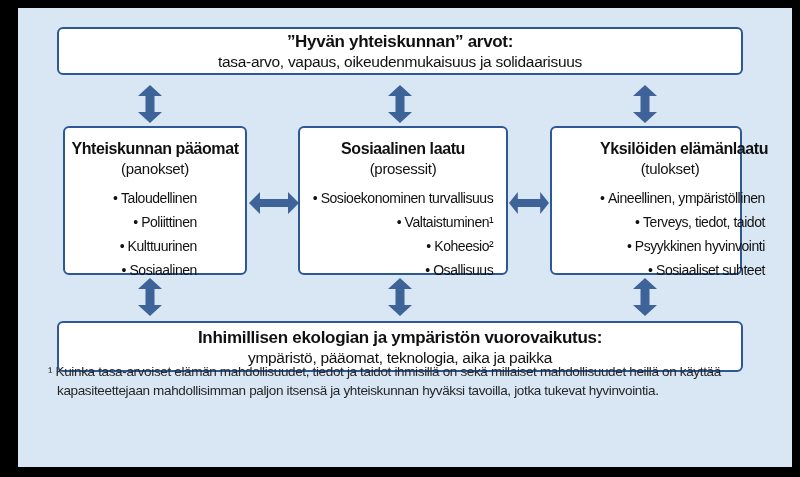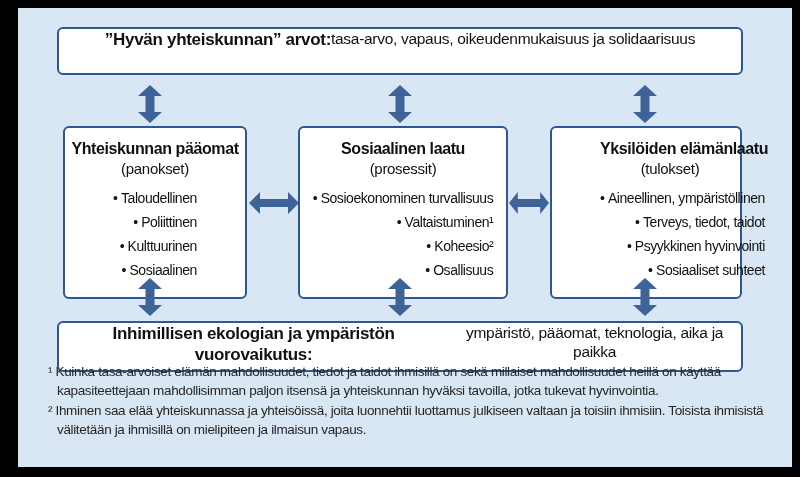--- a/index.html
+++ b/index.html
@@ -24,26 +24,26 @@
     position:absolute;left:18px;top:8px;width:774px;height:459px;
     background:var(--background);
   }
   .box{
     position:absolute;
     background:var(--box-bg);
     border:2px solid var(--box-border);
     border-radius:6px;
     text-align:center;
   }
-  .banner{display:flex;justify-content:center;}
+  .banner{display:flex;flex-direction:column;justify-content:center;}
   .banner-top{left:39px;top:19px;width:686px;height:48px;}
   .banner-bottom{left:39px;top:313px;width:686px;height:51px;}
   .banner .box-title{font-weight:bold;font-size:17px;line-height:21px;letter-spacing:-0.3px;}
   .banner .box-subtitle{font-size:15.5px;line-height:19px;letter-spacing:-0.3px;}
-  .col-box{top:118px;height:173px;padding-top:11px;}
+  .col-box{top:118px;height:149px;padding-top:11px;}
   .col-box-left{left:45px;width:184px;}
   .col-box-mid{left:280px;width:210px;}
   .col-box-right{left:532px;width:192px;padding-left:48px;}
   .col-box .box-title{font-weight:bold;font-size:16px;line-height:20px;letter-spacing:-0.4px;white-space:nowrap;}
   .col-box .box-subtitle{font-size:15px;line-height:19px;letter-spacing:-0.3px;}
   .bullet-list{
     list-style:none;display:inline-block;text-align:right;margin-top:8px;
   }
   .bullet-list li{
     font-size:14px;line-height:24px;letter-spacing:-0.45px;white-space:nowrap;
@@ -159,17 +159,16 @@
         </svg>
     </div>
 
     <div class="box banner banner-bottom">
       <div class="box-title">Inhimillisen ekologian ja ympäristön vuorovaikutus:</div>
       <div class="box-subtitle">ympäristö, pääomat, teknologia, aika ja paikka</div>
     </div>
 
     <div class="footnotes">
       <div class="footnote"><span class="fn-marker">¹</span> <span>Kuinka tasa-arvoiset elämän mahdollisuudet, tiedot ja taidot ihmisillä on sekä millaiset mahdollisuudet heillä on käyttää kapasiteettejaan mahdollisimman paljon itsensä ja yhteiskunnan hyväksi tavoilla, jotka tukevat hyvinvointia.</span></div>
-      <div class="footnote"><span class="fn-marker">²</span> <span>Ihminen saa elää yhteiskunnassa ja yhteisöissä, joita luonnehtii luottamus julkiseen valtaan ja toisiin ihmisiin. Toisista ihmisistä välitetään ja ihmisillä on mielipiteen ja ilmaisun vapaus.</span></div>
     </div>
 
   </div>
 </div>
 
 </body></html>

